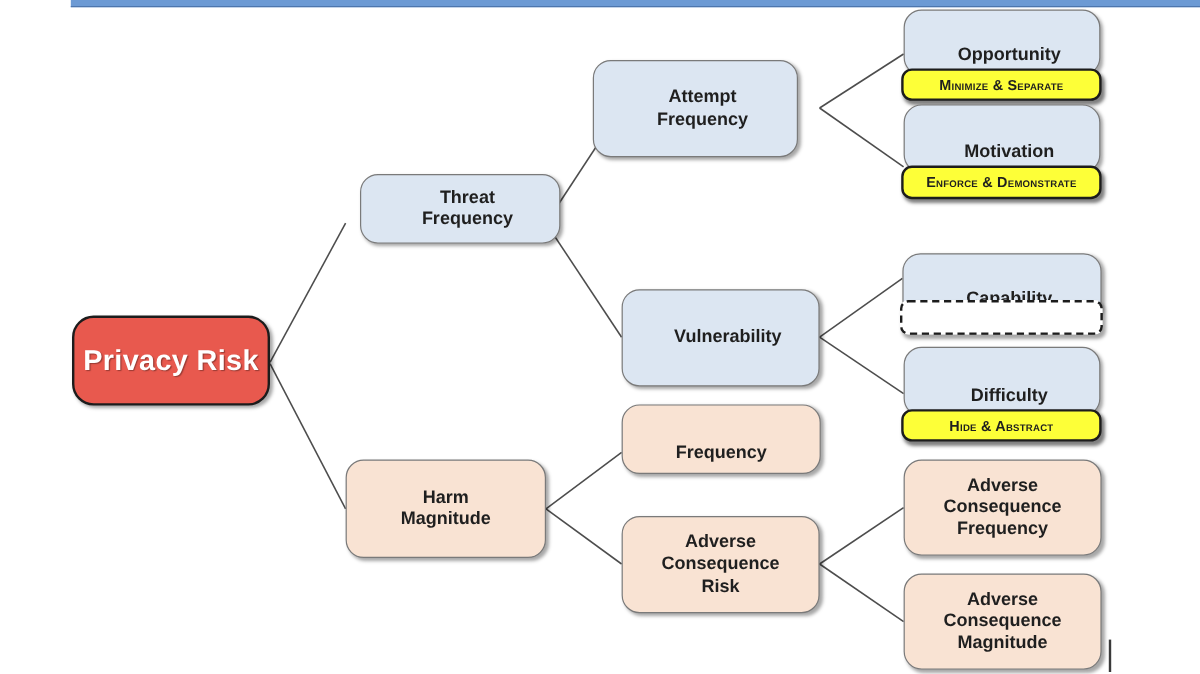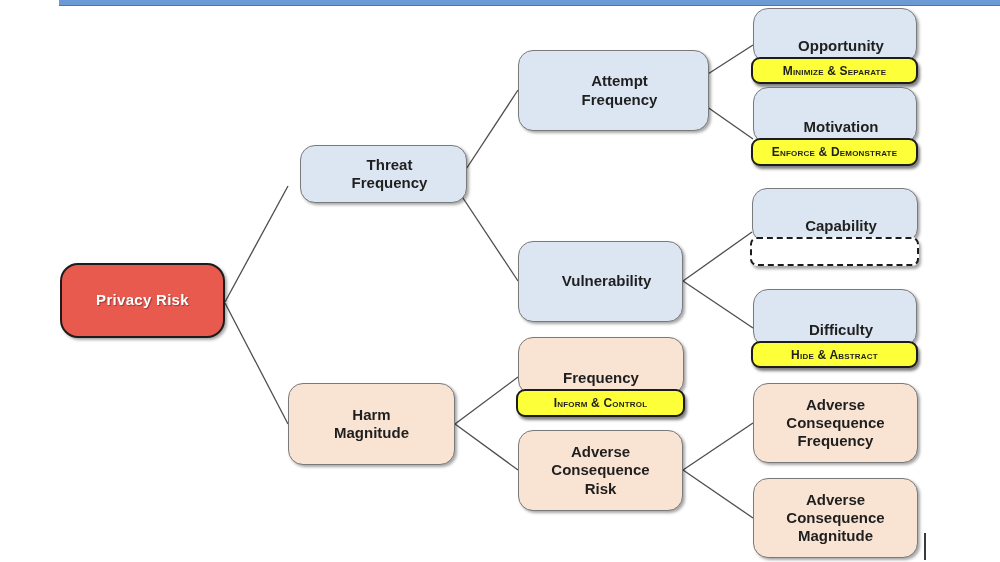--- a/index.html
+++ b/index.html
@@ -21,21 +21,21 @@
   }
   .node.blue{background:var(--node-blue,#DCE6F2);border:1.5px solid var(--node-border,#7a7a7a);padding-left:12px;}
   .node.tan{background:var(--node-tan,#F9E3D3);border:1.5px solid var(--node-border,#7a7a7a);}
   .node.red{
     background:var(--node-red,#E8594E);border:2.5px solid #1c1c1c;border-radius:18px;
   }
   .lbl{
     font-weight:700;font-size:15px;line-height:1.22;white-space:pre-line;
   }
   .node.red .lbl{
-    color:#fff;font-size:15px;font-weight:600;letter-spacing:.3px;
+    color:#fff;font-size:24px;font-weight:600;letter-spacing:.3px;
     text-shadow:1px 1px 1px rgba(0,0,0,0.35);
   }
   .group{position:absolute;}
   .group .main{
     position:absolute;left:0;top:0;right:0;
     align-items:flex-end;padding-bottom:7px;
   }
   .control{
     position:absolute;left:-2px;right:-1px;bottom:0;height:27px;box-sizing:border-box;
     background:var(--control-yellow,#FDFF38);border:2px solid #1c1c1c;border-radius:9px;
@@ -79,33 +79,32 @@
 
   <div class="node blue" style="left:300px;top:145px;width:167px;height:58px">
     <span class="lbl">Threat
 Frequency</span>
   </div>
   <div class="node tan" style="left:288px;top:383px;width:167px;height:82px">
     <span class="lbl">Harm
 Magnitude</span>
   </div>
 
-  <div class="node blue" style="left:518px;top:50px;width:191px;height:81px">
+  <div class="node blue" style="left:494px;top:50px;width:171px;height:81px">
     <span class="lbl">Attempt
 Frequency</span>
   </div>
   <div class="node blue" style="left:518px;top:241px;width:165px;height:81px">
     <span class="lbl">Vulnerability</span>
   </div>
 
   <div class="group" style="left:518px;top:337px;width:166px;height:80px">
     <div class="node tan main" style="height:58px">
       <span class="lbl">Frequency</span>
     </div>
-    <div class="control" style="height:28px">Inform &amp; Control</div>
   </div>
 
   <div class="node tan" style="left:518px;top:430px;width:165px;height:81px">
     <span class="lbl">Adverse
 Consequence
 Risk</span>
   </div>
 
   <div class="group" style="left:753px;top:8px;width:164px;height:76px">
     <div class="node blue main" style="height:55px">
@@ -114,21 +113,21 @@
     <div class="control">Minimize &amp; Separate</div>
   </div>
 
   <div class="group" style="left:753px;top:87px;width:164px;height:79px">
     <div class="node blue main" style="height:57px">
       <span class="lbl">Motivation</span>
     </div>
     <div class="control" style="height:28px">Enforce &amp; Demonstrate</div>
   </div>
 
-  <div class="group" style="left:752px;top:188px;width:166px;height:78px">
+  <div class="group" style="left:752px;top:211px;width:166px;height:68px">
     <div class="node blue main" style="height:55px">
       <span class="lbl">Capability</span>
     </div>
     <div class="control placeholder" style="height:29px"></div>
   </div>
 
   <div class="group" style="left:753px;top:289px;width:164px;height:79px">
     <div class="node blue main" style="height:58px">
       <span class="lbl">Difficulty</span>
     </div>

